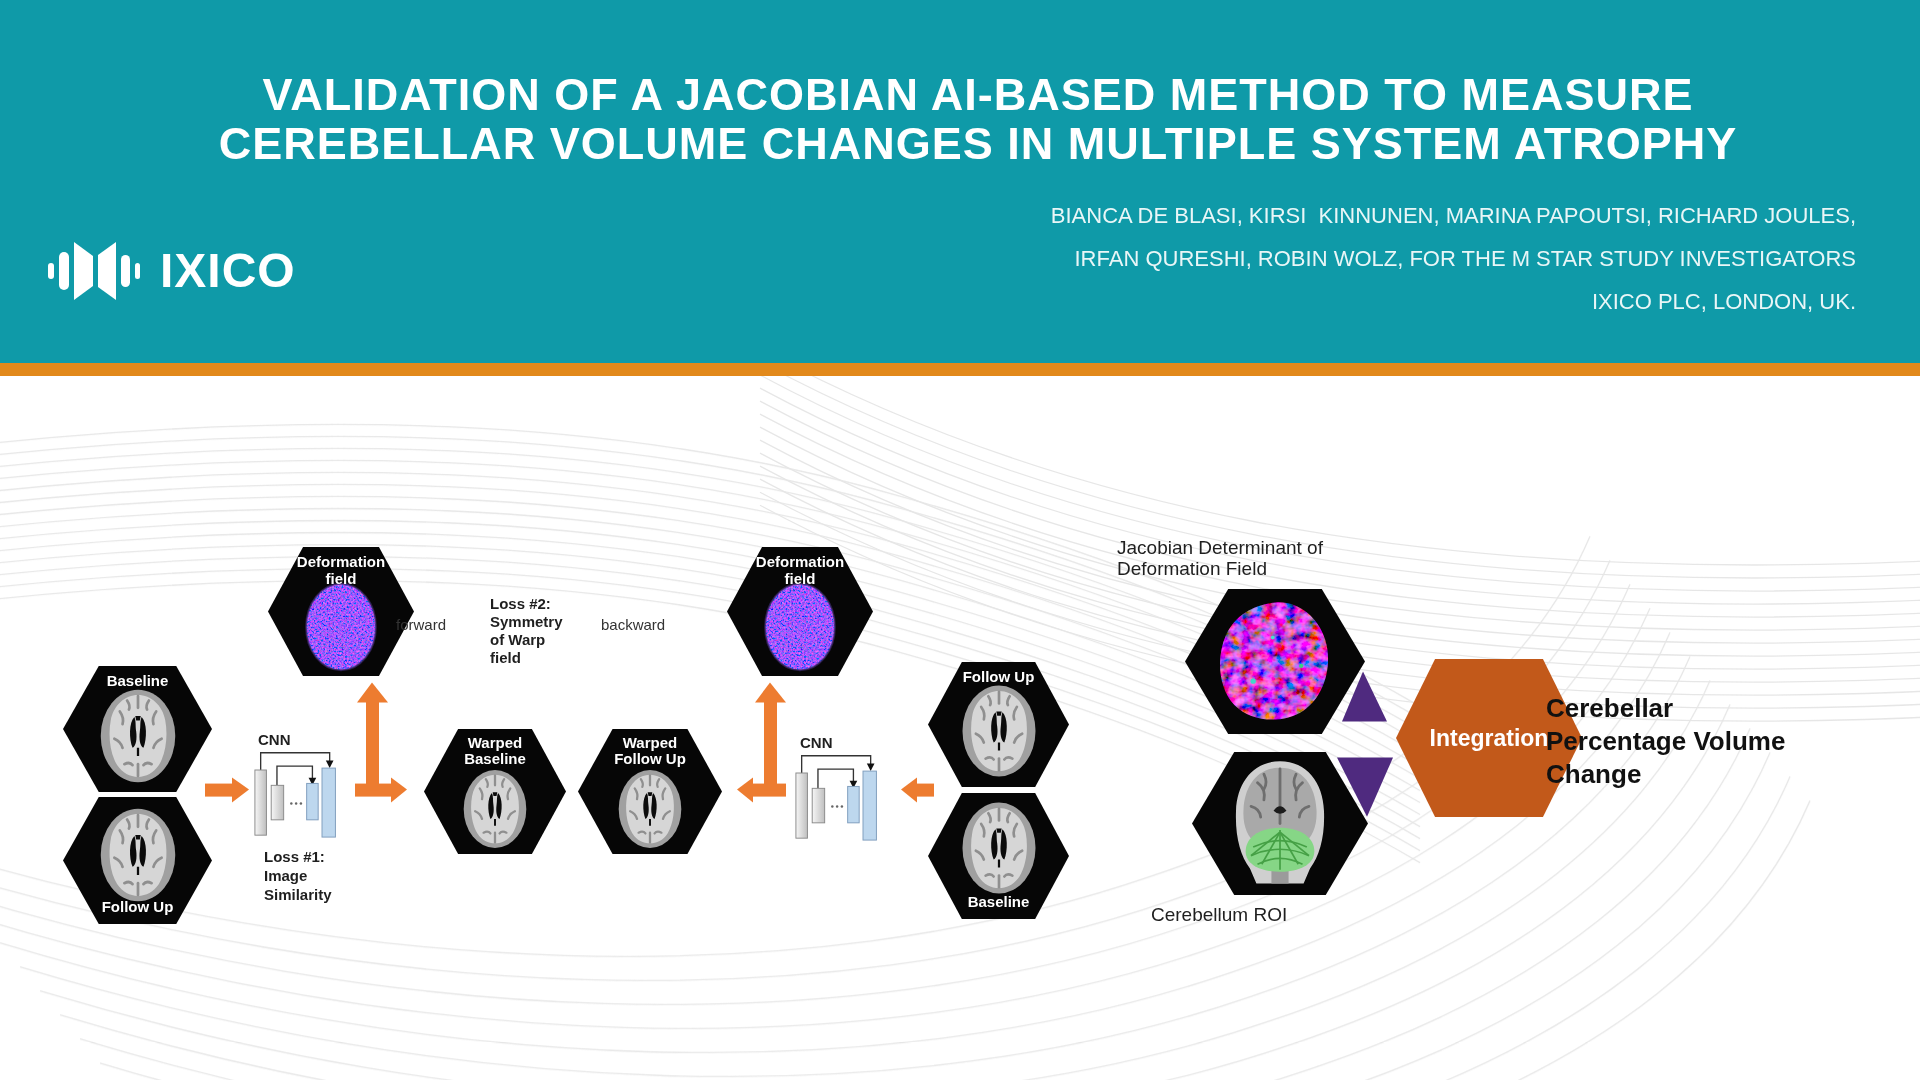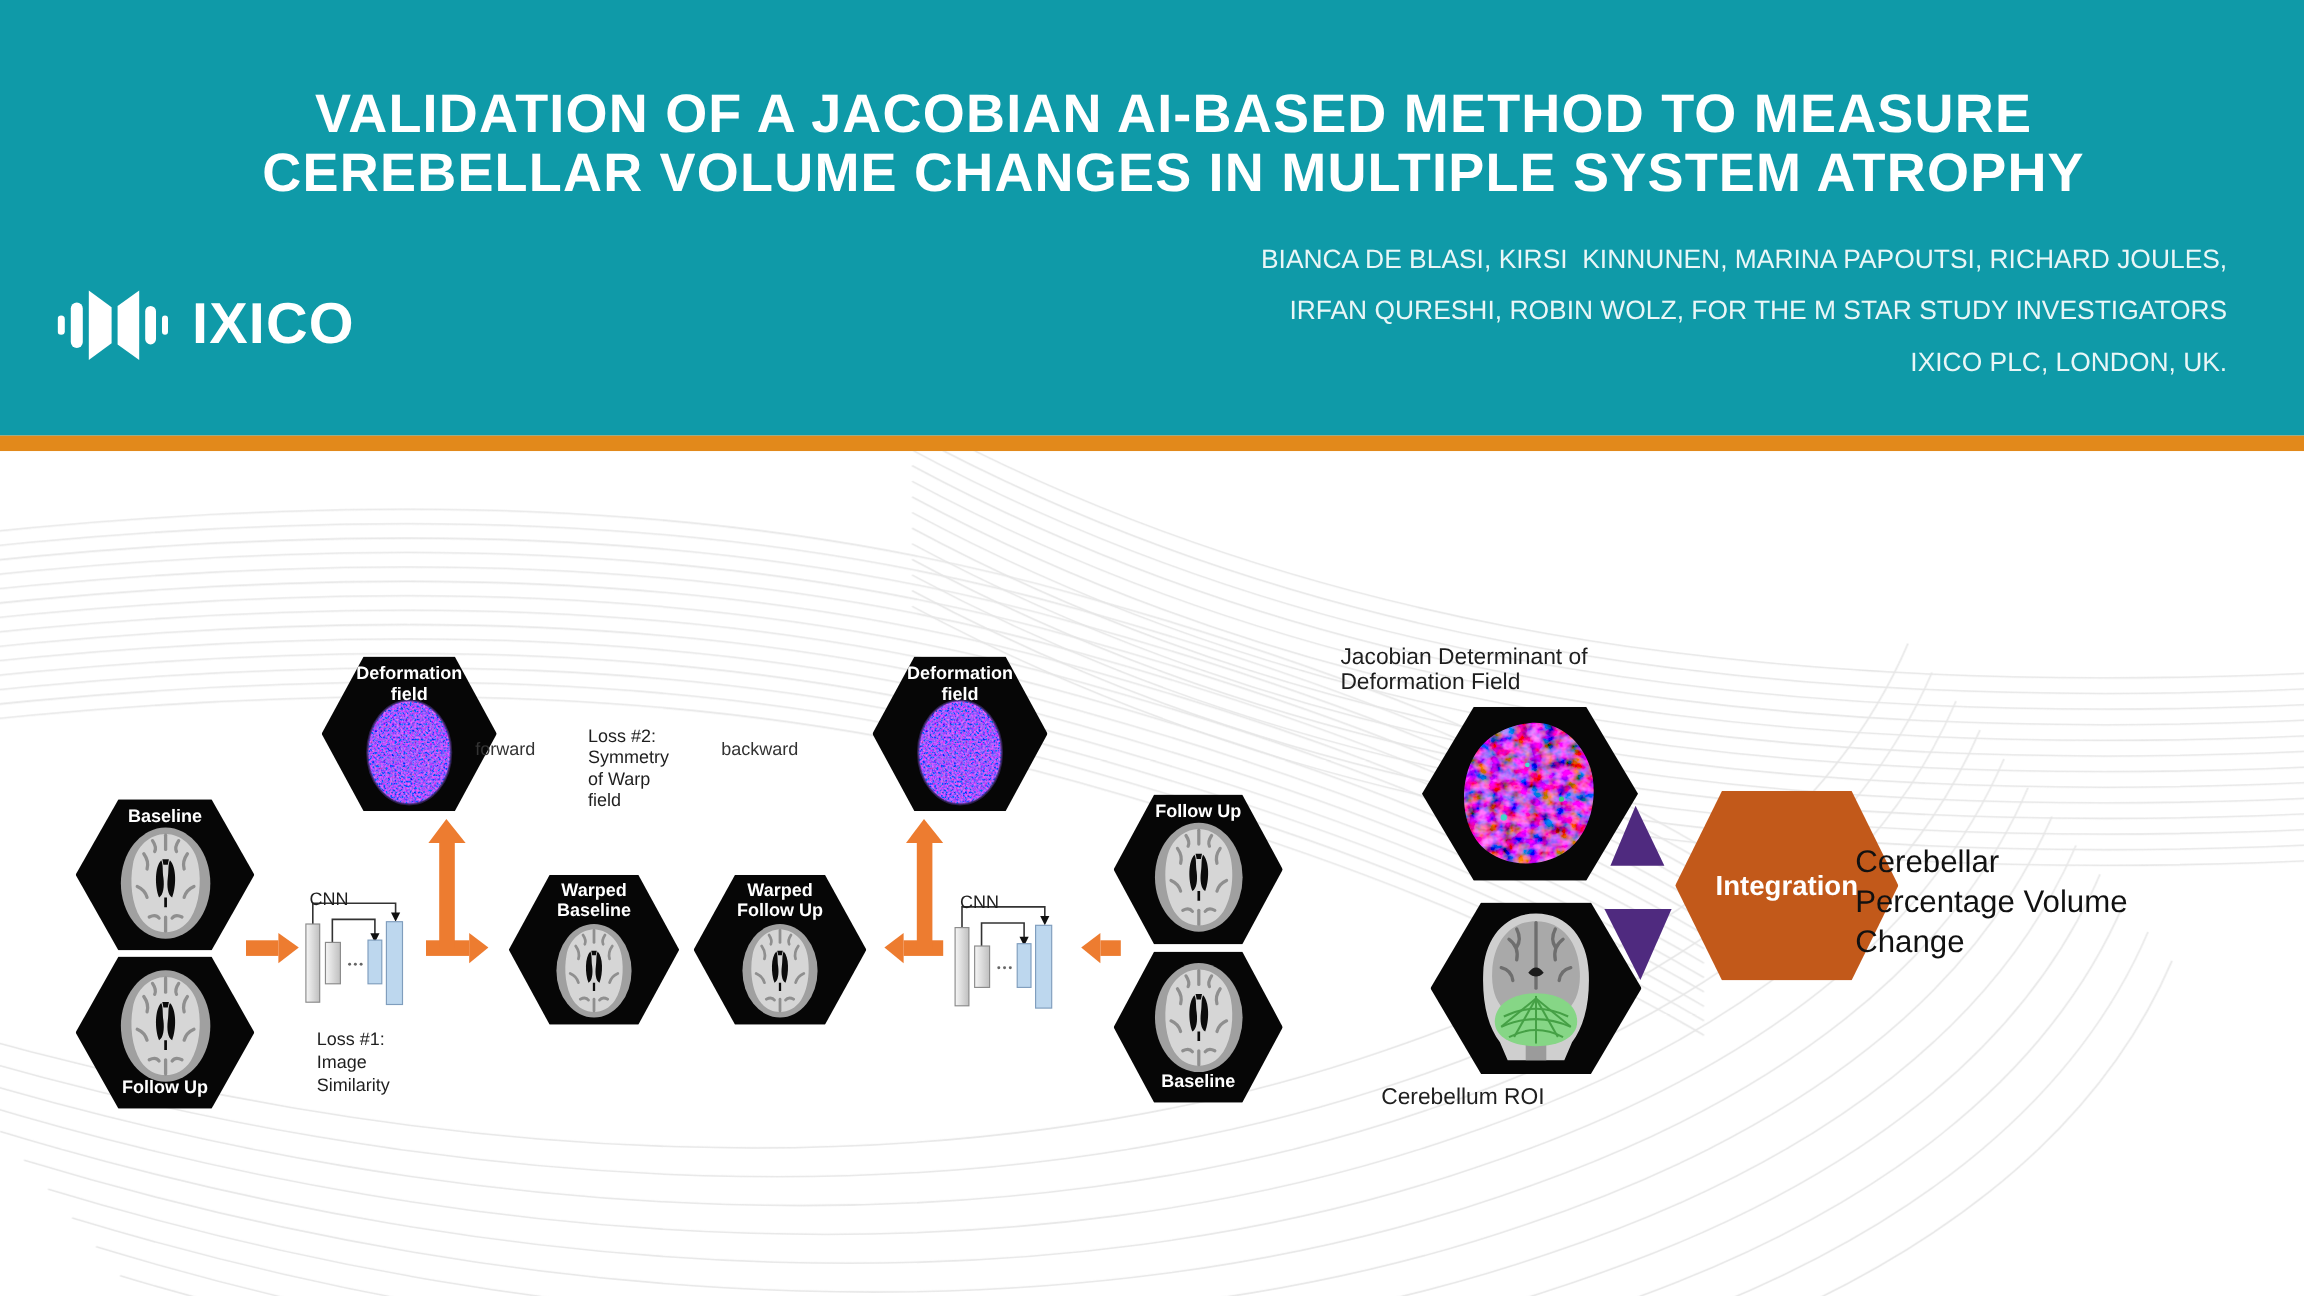--- a/index.html
+++ b/index.html
@@ -25,21 +25,21 @@
        clip-path:polygon(24% 0,76% 0,100% 50%,76% 100%,24% 100%,0 50%);}
   .hex.orange{background:#C2591A;clip-path:polygon(21% 0,79% 0,100% 50%,79% 100%,21% 100%,0 50%);
        display:flex;align-items:center;justify-content:center;}
   .hex-label{position:absolute;left:0;right:0;text-align:center;color:#fff;font-weight:bold;
        font-size:15px;line-height:17px;white-space:pre-line;z-index:3;}
   .lt{top:6px;} .lb{bottom:9px;}
   .integration-label{color:#fff;font-weight:bold;font-size:23px;}
   .brain{position:absolute;left:50%;transform:translateX(-50%);}
   
   .lbl{position:absolute;color:#1f1f1f;z-index:3;text-align:left;white-space:pre-line;}
-  .b{font-weight:normal;margin-top:10px;}
+  .b{font-weight:bold;}
   .cnn-wrap{position:absolute;z-index:2;}
 </style>
 </head>
 <body>
 
 <div class="slide">
 
   <svg width="0" height="0" style="position:absolute" aria-hidden="true">
     <defs>
       <linearGradient id="gBar" x1="0" y1="0" x2="1" y2="0">

